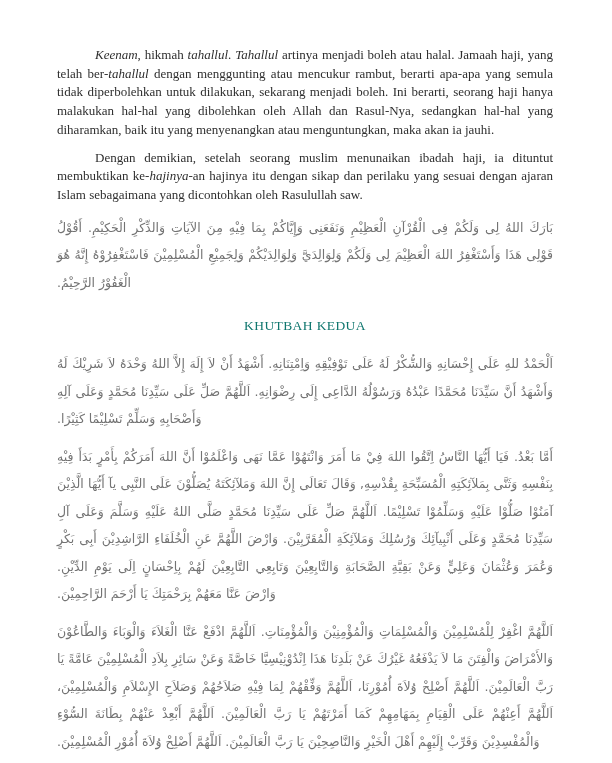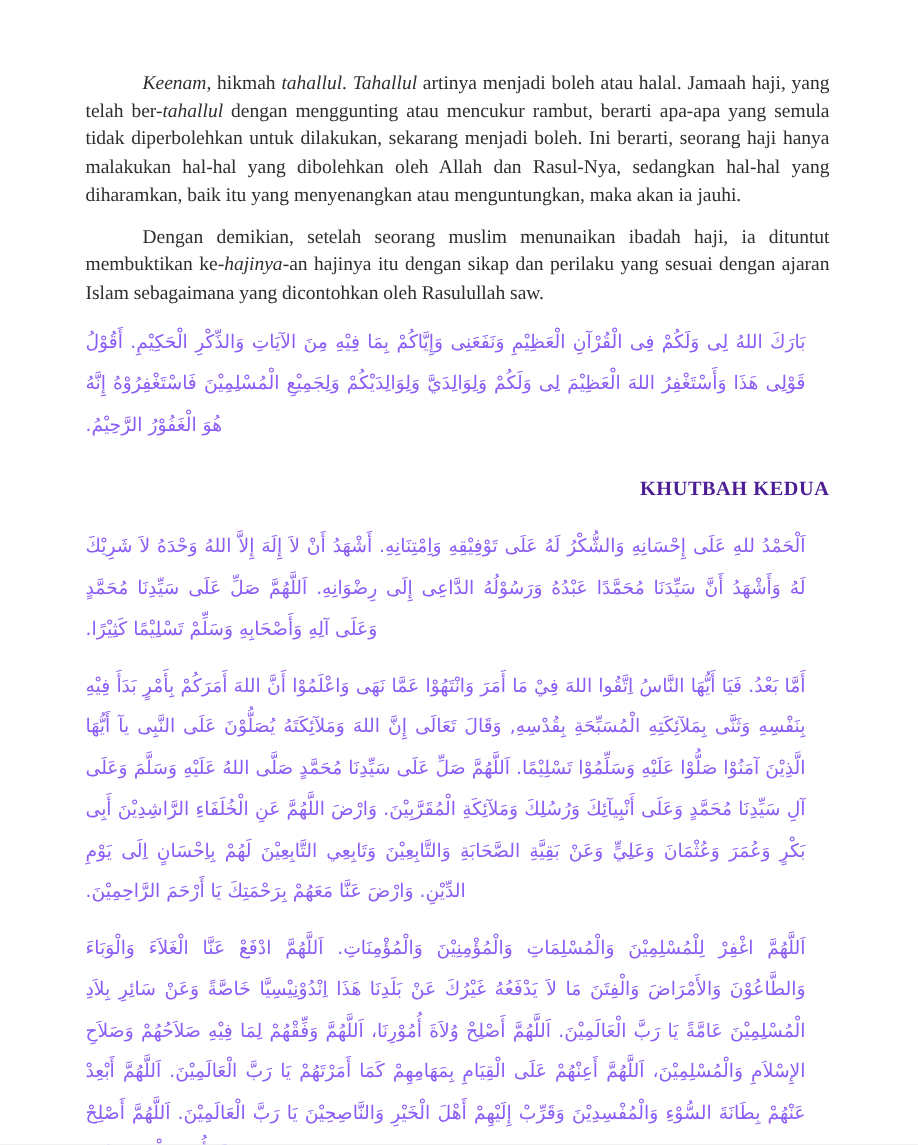--- a/index.html
+++ b/index.html
@@ -24,30 +24,30 @@
   }
   .id-para em { font-style: italic; }
   .ar-para {
     direction: rtl;
     unicode-bidi: embed;
     font-family: "DejaVu Sans", sans-serif;
     font-size: 12.5px;
     line-height: 27.5px;
     text-align: justify;
     text-align-last: left;
-    margin: 6px 16px 10px 0;
-    color: #8b5cf6;
+    margin: 6px 0 10px 0;
+    color: #737373;
   }
   .section-heading {
-    text-align: right;
-    font-weight: bold;
+    text-align: center;
+    font-weight: normal;
     font-size: 13.5px;
     letter-spacing: 0.4px;
     margin: 22px 0 16px 0;
-    color: #4c1d95;
+    color: #0f766e;
   }
 </style>
 </head>
 <body>
 
 <div class="doc-page">
 
   <p class="id-para"><em>Keenam</em><span>, hikmah </span><em>tahallul</em><span>. </span><em>Tahallul</em><span> artinya menjadi boleh atau halal. Jamaah haji, yang telah ber-</span><em>tahallul</em><span> dengan menggunting atau mencukur rambut, berarti apa-apa yang semula tidak diperbolehkan untuk dilakukan, sekarang menjadi boleh. Ini berarti, seorang haji hanya malakukan hal-hal yang dibolehkan oleh Allah dan Rasul-Nya, sedangkan hal-hal yang diharamkan, baik itu yang menyenangkan atau menguntungkan, maka akan ia jauhi.</span></p>
 
   <p class="id-para"><span>Dengan demikian, setelah seorang muslim menunaikan ibadah haji, ia dituntut membuktikan ke-</span><em>hajinya</em><span>-an hajinya itu dengan sikap dan perilaku yang sesuai dengan ajaran Islam sebagaimana yang dicontohkan oleh Rasulullah saw.</span></p>

